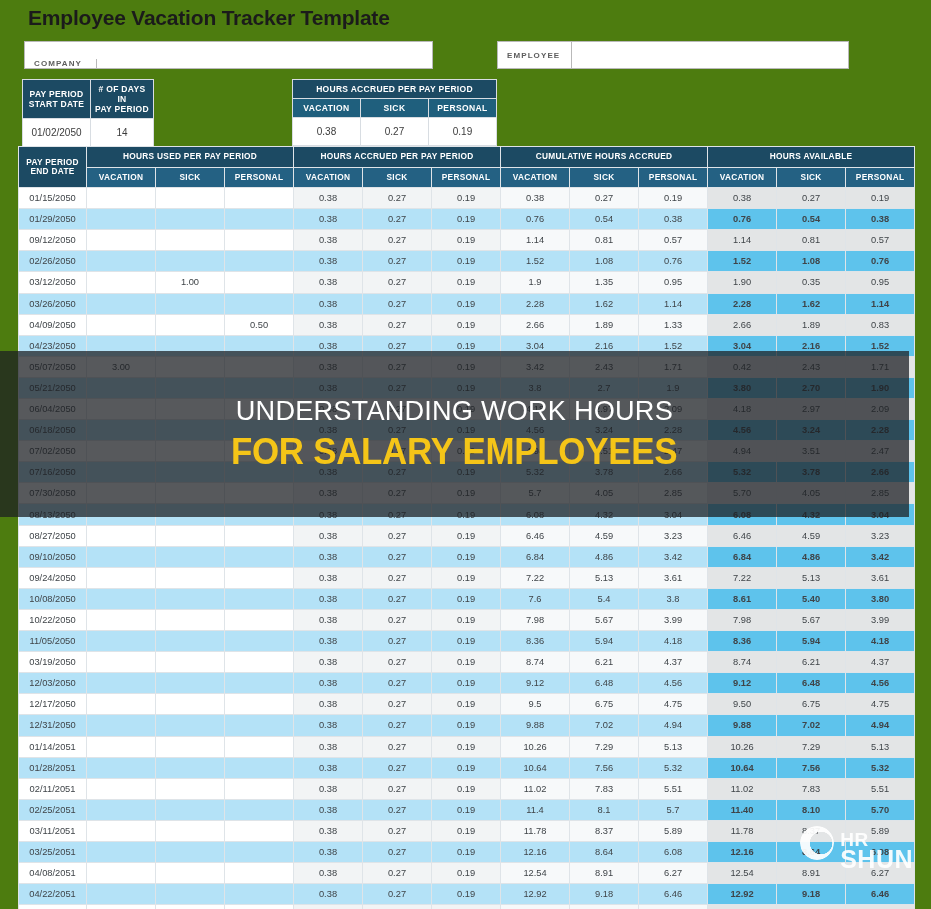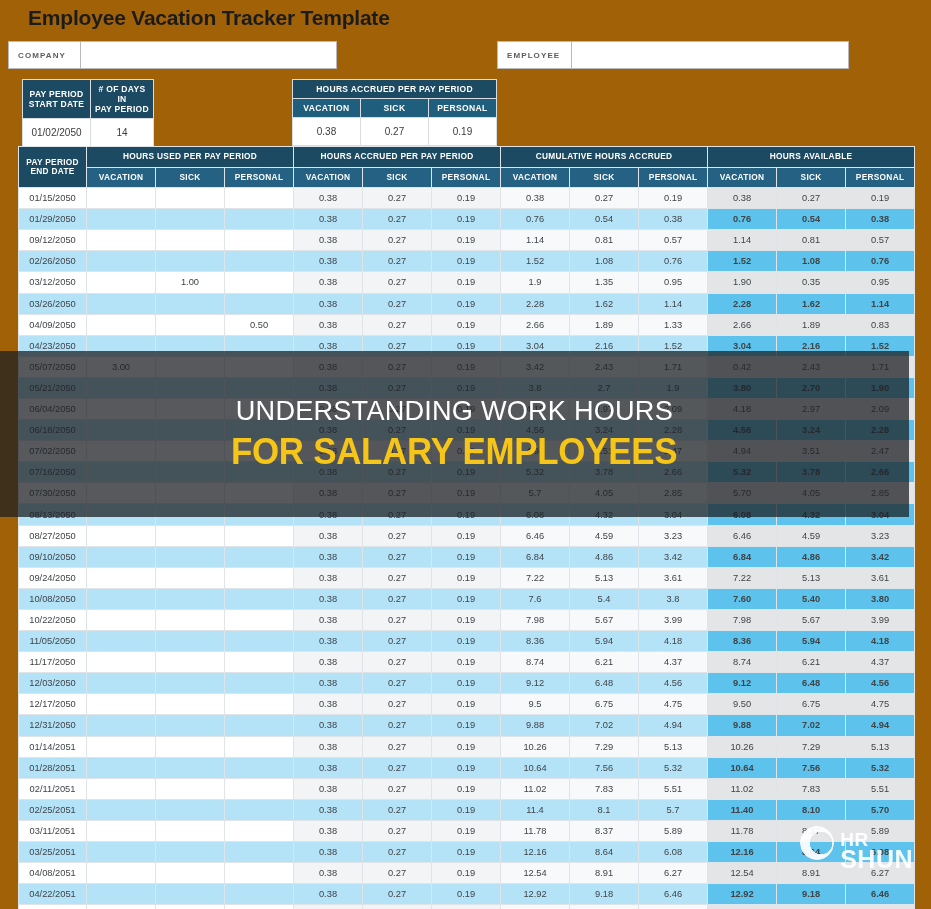--- a/index.html
+++ b/index.html
@@ -2,21 +2,21 @@
 <html><head>
 <meta charset="utf-8">
 <style>
   * { box-sizing: border-box; margin: 0; padding: 0; }
   html, body {
     width: 931px; height: 909px;
     background: #ffffff;
     font-family: "Liberation Sans", sans-serif;
     overflow: hidden;
   }
-  #root { position: relative; width: 931px; height: 909px; background:#a16207; }
+  #root { position: relative; width: 931px; height: 909px; background:#4d7c0f; }
 
   
   .doc-title {
     position: absolute; left: 28px; top: 6px;
     font-size: 21px; font-weight: bold; color: #1b1b1b;
     letter-spacing: -0.2px;
   }
 
   
   .field-box {
@@ -24,21 +24,21 @@
     border: 1px solid #b9b9b9; background: #fff;
     display: flex; align-items: stretch;
   }
   .field-label {
     width: 72px; display: flex; align-items: center; padding-left: 9px;
     font-size: 8px; letter-spacing: 1.1px; color: #5d5d5d; font-weight: 600;
     border-right: 1px solid #b9b9b9;
   }
   .field-value { flex: 1; }
 
-  #company-box { left: 8px; top: 41px; width: 329px; }
+  #company-box { left: 24px; top: 41px; width: 409px; align-items: flex-end; }
   #employee-box { left: 497px; top: 41px; width: 352px; }
   #employee-box .field-label { width: 74px; }
 
   
   .mini { position: absolute; border-collapse: collapse; }
   .mini td, .mini th { border: 1px solid #d8dde2; }
   .hdr-dark {
     background: #1c4a63; color: #fff; font-size: 8.5px; font-weight: bold;
     letter-spacing: 0.3px; text-align: center; padding: 4px 2px; line-height: 1.18;
   }
@@ -517,21 +517,21 @@
           <td class="date-cell">10/08/2050</td>
           <td class="used"></td>
           <td class="used"></td>
           <td class="used"></td>
           <td class="accr">0.38</td>
           <td class="accr">0.27</td>
           <td class="accr">0.19</td>
           <td class="cum">7.6</td>
           <td class="cum">5.4</td>
           <td class="cum">3.8</td>
-          <td class="avail">7.60</td>
+          <td class="avail">8.61</td>
           <td class="avail">5.40</td>
           <td class="avail">3.80</td>
         </tr>
         <tr class="odd">
           <td class="date-cell">10/22/2050</td>
           <td class="used"></td>
           <td class="used"></td>
           <td class="used"></td>
           <td class="accr">0.38</td>
           <td class="accr">0.27</td>
@@ -552,21 +552,21 @@
           <td class="accr">0.27</td>
           <td class="accr">0.19</td>
           <td class="cum">8.36</td>
           <td class="cum">5.94</td>
           <td class="cum">4.18</td>
           <td class="avail">8.36</td>
           <td class="avail">5.94</td>
           <td class="avail">4.18</td>
         </tr>
         <tr class="odd">
-          <td class="date-cell">11/17/2050</td>
+          <td class="date-cell">03/19/2050</td>
           <td class="used"></td>
           <td class="used"></td>
           <td class="used"></td>
           <td class="accr">0.38</td>
           <td class="accr">0.27</td>
           <td class="accr">0.19</td>
           <td class="cum">8.74</td>
           <td class="cum">6.21</td>
           <td class="cum">4.37</td>
           <td class="avail">8.74</td>

